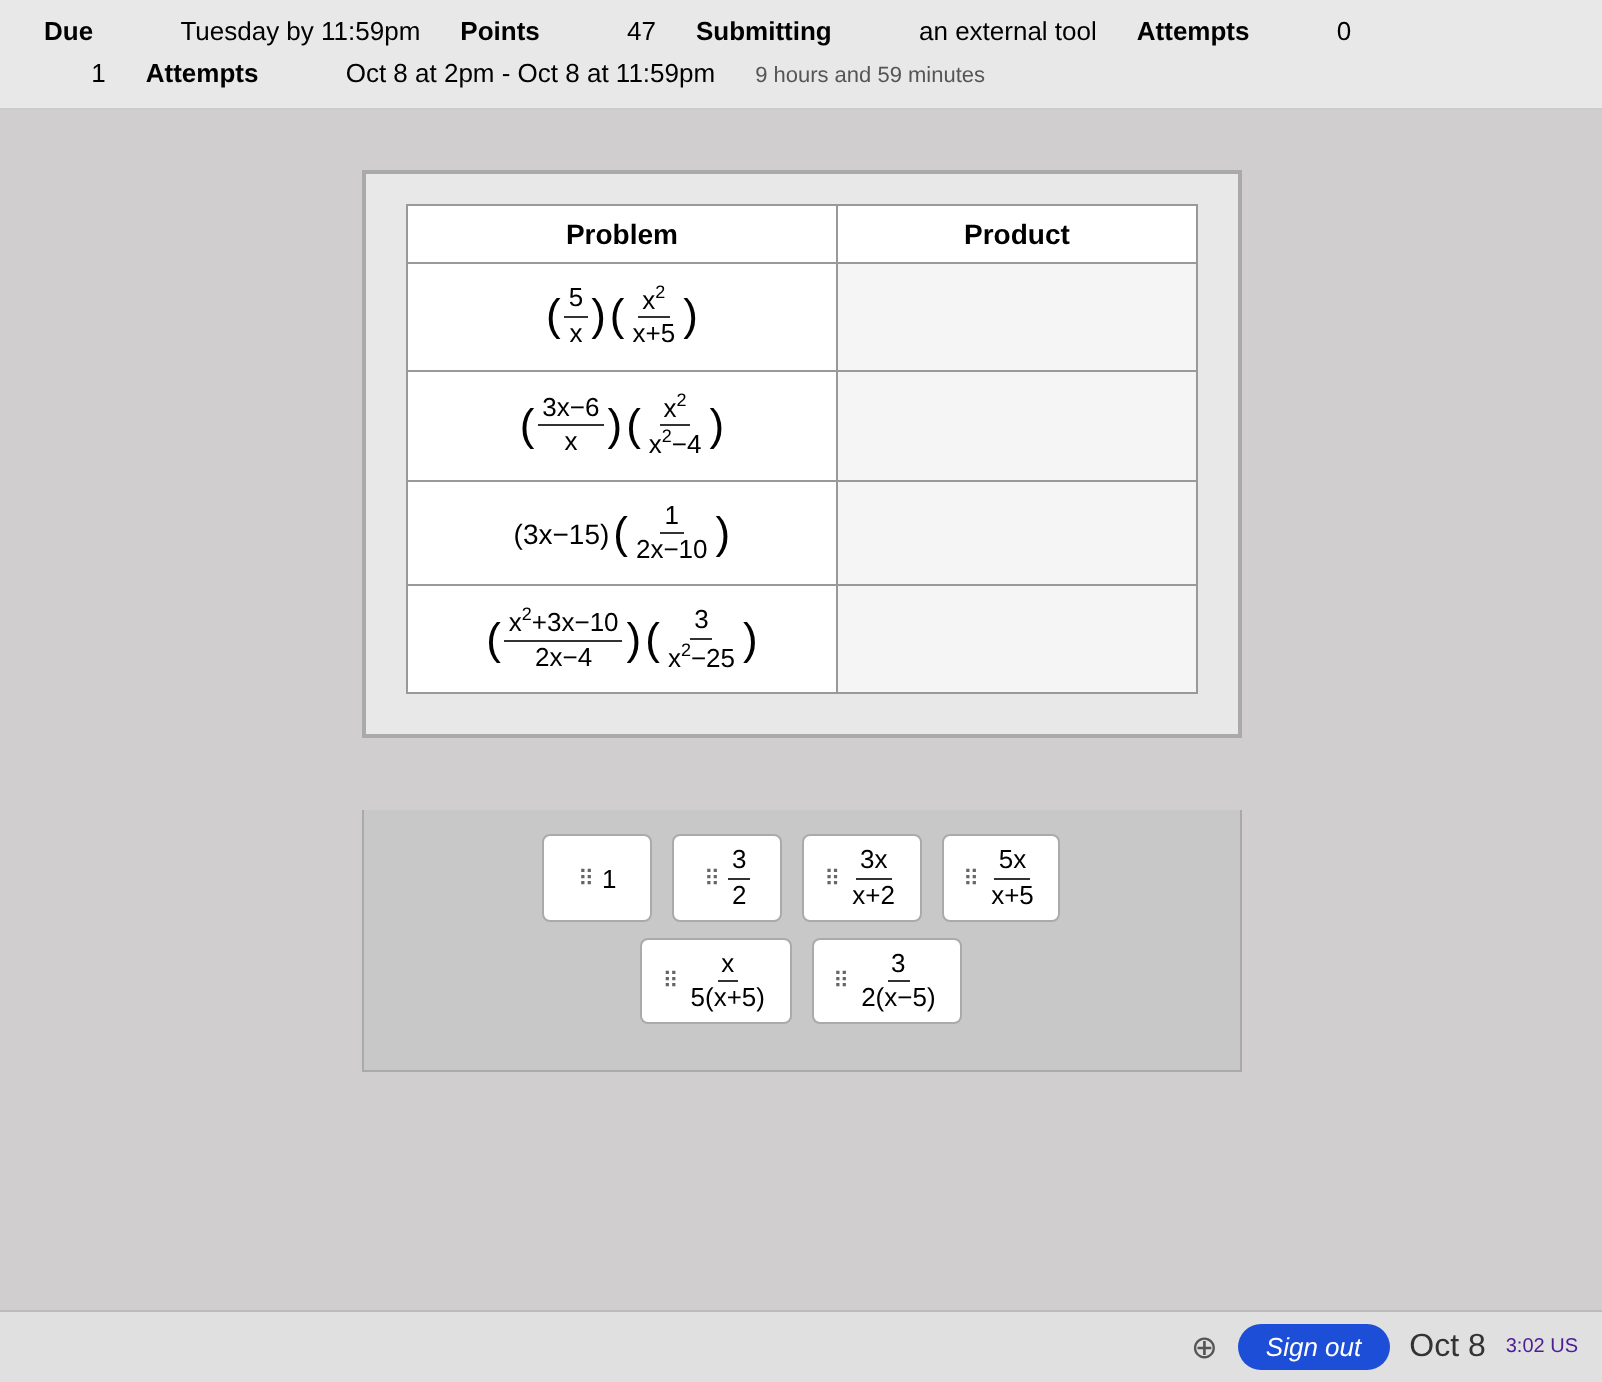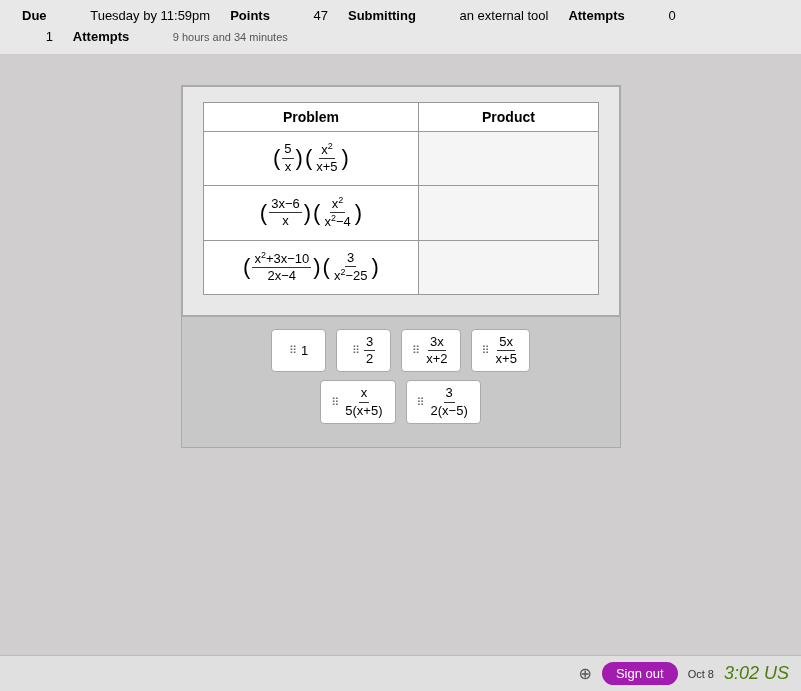--- a/index.html
+++ b/index.html
@@ -39,20 +39,21 @@
       color: #555;
     }
 
     
     .main-content {
       background: #d0cece;
       padding: 20px 30px;
       display: flex;
       flex-direction: column;
       align-items: center;
+      gap: 36px;
     }
 
     
     .table-container {
       background: #e8e8e8;
       border: 2px solid #aaa;
       padding: 15px 20px 20px;
       width: 440px;
       margin-top: 10px;
     }
@@ -167,59 +168,59 @@
       height: 36px;
       display: flex;
       align-items: center;
       justify-content: flex-end;
       padding: 0 12px;
       gap: 10px;
       border-top: 1px solid #bbb;
     }
 
     .sign-out-btn {
-      background: #a21caf;
+      background: #1d4ed8;
       color: white;
       border: none;
       border-radius: 12px;
       padding: 4px 14px;
       font-size: 13px;
       cursor: pointer;
+      font-style: italic;
     }
 
     .bottom-icon {
       font-size: 16px;
       color: #555;
     }
 
     .bottom-time {
-      font-size: 18px;
-      color: #4d7c0f;
-      font-style: italic;
+      font-size: 10px;
+      color: #4c1d95;
     }
 
     .bottom-date {
-      font-size: 11px;
+      font-size: 16px;
       color: #333;
     }
   </style>
 </head>
 <body>
 
 <div class="top-bar">
   <div class="top-bar-row">
     <span class="top-bar-label">Due</span>&nbsp;<span class="top-bar-value">Tuesday by 11:59pm</span>
     <span class="top-bar-label">Points</span>&nbsp;<span class="top-bar-value">47</span>
     <span class="top-bar-label">Submitting</span>&nbsp;<span class="top-bar-value">an external tool</span>
     <span class="top-bar-label">Attempts</span>&nbsp;<span class="top-bar-value">0</span>
   </div>
   <div class="top-bar-row">
     &nbsp;<span class="top-bar-value">1</span>
-    <span class="top-bar-label">Attempts</span>&nbsp;
-    <span class="top-bar-small">9 hours and 34 minutes</span>
+    <span class="top-bar-label">Attempts</span>&nbsp;<span class="top-bar-value">Oct 8 at 2pm - Oct 8 at 11:59pm</span>
+    <span class="top-bar-small">9 hours and 59 minutes</span>
   </div>
 </div>
 
 <div class="main-content">
 
   <div class="table-container">
     <table class="prob-table">
       <thead>
         <tr>
           <th>Problem</th>
@@ -261,20 +262,34 @@
               <span class="frac">
                 <span class="num">x<sup style="font-size:9px">2</sup></span>
                 <span class="den">x<sup style="font-size:9px">2</sup>−4</span>
               </span>
               <span class="big-paren">)</span>
             </span>
           </td>
           <td class="product-cell">&nbsp;</td>
         </tr>
 
+        <tr>
+          <td>
+            <span class="math-expr">
+              <span style="font-size:14px">(3x−15)</span>
+              <span class="big-paren">(</span>
+              <span class="frac">
+                <span class="num">1</span>
+                <span class="den">2x−10</span>
+              </span>
+              <span class="big-paren">)</span>
+            </span>
+          </td>
+          <td class="product-cell">&nbsp;</td>
+        </tr>
 
         <tr>
           <td>
             <span class="math-expr">
               <span class="big-paren">(</span>
               <span class="frac">
                 <span class="num">x<sup style="font-size:9px">2</sup>+3x−10</span>
                 <span class="den">2x−4</span>
               </span>
               <span class="big-paren">)</span>

